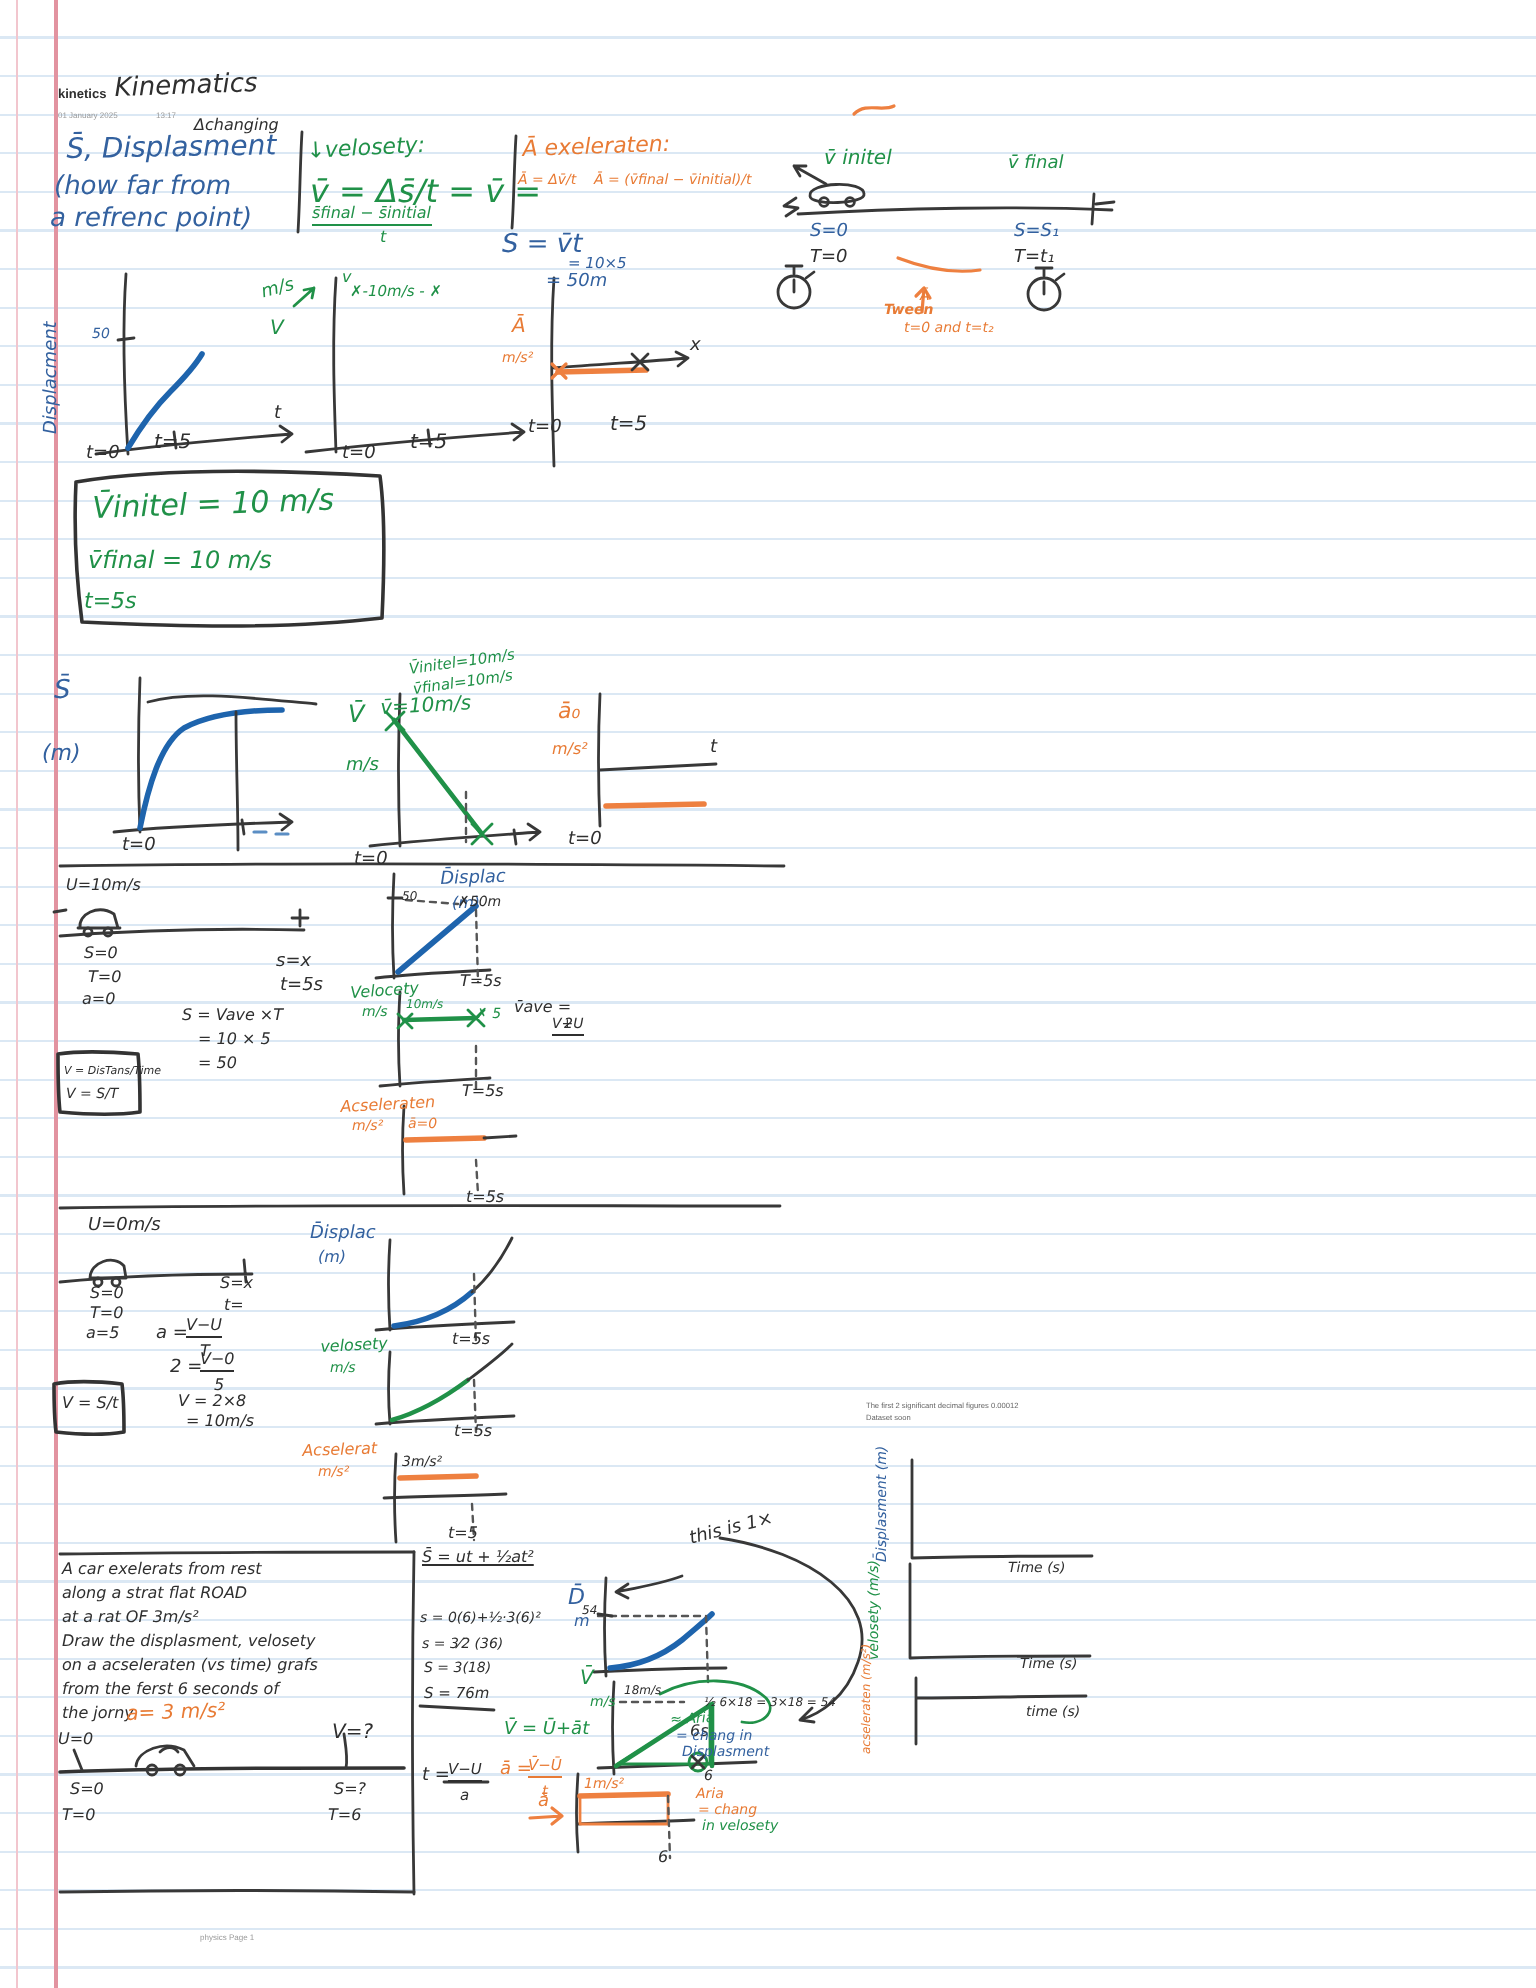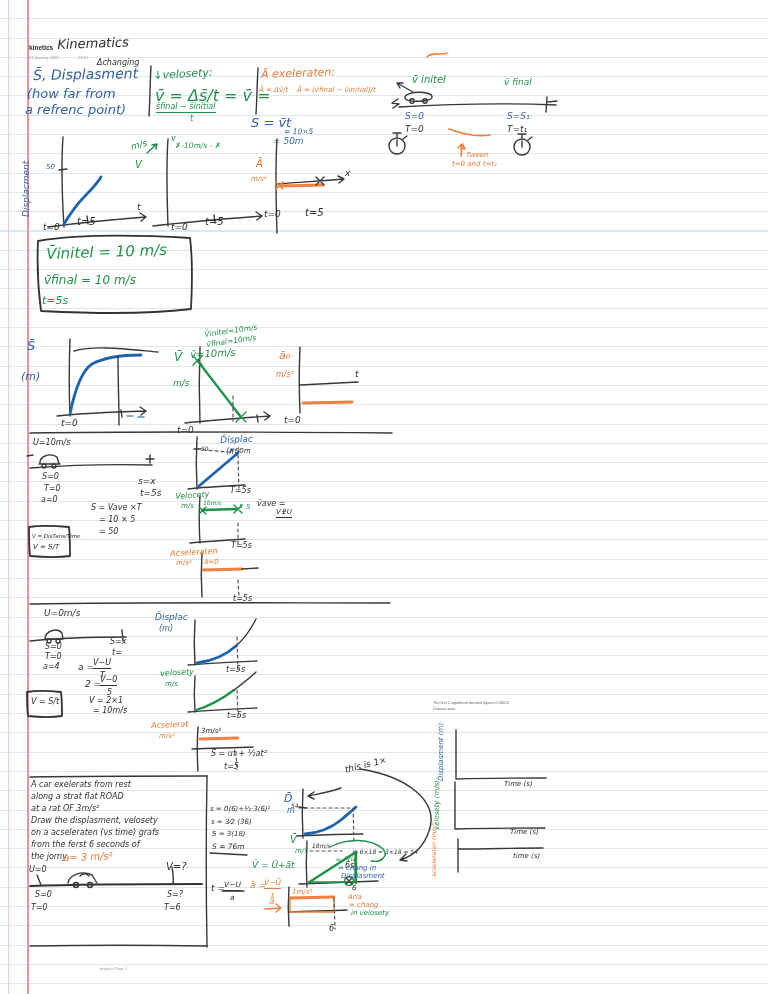--- a/index.html
+++ b/index.html
@@ -231,21 +231,21 @@
   <span class="t b" style="left:284px;top:128px;font-size:7.5px;">= 10×5</span>
   <span class="t b" style="left:273px;top:137px;font-size:9px;">= 50m</span>
 
   <span class="t g" style="left:412px;top:75px;font-size:10px;">v̄ initel</span>
   <span class="t g" style="left:504px;top:78px;font-size:9px;">v̄ final</span>
   <span class="t b" style="left:405px;top:112px;font-size:9px;">S=0</span>
   <span class="t k" style="left:405px;top:125px;font-size:9px;">T=0</span>
   <span class="t b" style="left:507px;top:112px;font-size:9px;">S=S₁</span>
   <span class="t k" style="left:507px;top:125px;font-size:9px;">T=t₁</span>
   <span class="t o" style="left:460px;top:145px;font-size:7px;">Ā</span>
-  <span class="t o" style="left:466px;top:152px;font-size:7px;">Tween</span>
+  <span class="t o" style="left:442px;top:152px;font-size:7px;font-weight:bold;">Tween</span>
   <span class="t o" style="left:452px;top:161px;font-size:7px;">t=0 and t=t₂</span>
 
   <span class="t b" style="left:22px;top:217px;font-size:9px;transform:rotate(-90deg);">Displacment</span>
   <span class="t b" style="left:46px;top:164px;font-size:7px;">50</span>
   <span class="t k" style="left:137px;top:203px;font-size:9px;">t</span>
   <span class="t k" style="left:43px;top:223px;font-size:9px;">t=0</span>
   <span class="t k" style="left:77px;top:217px;font-size:10px;">t=5</span>
   <span class="t g" style="left:130px;top:143px;font-size:9px;transform:rotate(-15deg);">m/s</span>
   <span class="t g" style="left:135px;top:160px;font-size:10px;">V</span>
   <span class="t g" style="left:171px;top:135px;font-size:8px;">v</span>
@@ -301,31 +301,31 @@
   <span class="t k" style="left:282px;top:509px;font-size:7px;">2</span>
   <span class="t k" style="left:231px;top:542px;font-size:8px;">T=5s</span>
   <span class="t o" style="left:170px;top:550px;font-size:8px;transform:rotate(-3deg);">Acseleraten</span>
   <span class="t o" style="left:176px;top:560px;font-size:7px;">m/s²</span>
   <span class="t o" style="left:204px;top:559px;font-size:7px;">ā=0</span>
   <span class="t k" style="left:233px;top:595px;font-size:8px;">t=5s</span>
 
   <span class="t k" style="left:44px;top:609px;font-size:9px;">U=0m/s</span>
   <span class="t k" style="left:45px;top:643px;font-size:8px;">S=0</span>
   <span class="t k" style="left:45px;top:653px;font-size:8px;">T=0</span>
-  <span class="t k" style="left:43px;top:663px;font-size:8px;">a=4</span>
+  <span class="t k" style="left:43px;top:663px;font-size:8px;">a=5</span>
   <span class="t k" style="left:110px;top:638px;font-size:8px;">S=x</span>
   <span class="t k" style="left:112px;top:649px;font-size:8px;">t=</span>
   <span class="t k" style="left:31px;top:698px;font-size:8px;">V = S/t</span>
   <span class="t k" style="left:78px;top:663px;font-size:9px;">a =</span>
   <span class="t k fr" style="left:93px;top:659px;font-size:8px;">V−U</span>
   <span class="t k" style="left:100px;top:672px;font-size:8px;">T</span>
   <span class="t k" style="left:85px;top:680px;font-size:9px;">2 =</span>
   <span class="t k fr" style="left:100px;top:676px;font-size:8px;">V−0</span>
   <span class="t k" style="left:107px;top:689px;font-size:8px;">5</span>
-  <span class="t k" style="left:89px;top:697px;font-size:8px;">V = 2×1</span>
+  <span class="t k" style="left:89px;top:697px;font-size:8px;">V = 2×8</span>
   <span class="t k" style="left:93px;top:707px;font-size:8px;">= 10m/s</span>
   <span class="t b" style="left:155px;top:613px;font-size:9px;">D̄isplac</span>
   <span class="t b" style="left:159px;top:625px;font-size:8px;">(m)</span>
   <span class="t k" style="left:226px;top:666px;font-size:8px;">t=5s</span>
   <span class="t g" style="left:160px;top:670px;font-size:8px;transform:rotate(-3deg);">velosety</span>
   <span class="t g" style="left:165px;top:681px;font-size:7px;">m/s</span>
   <span class="t k" style="left:227px;top:712px;font-size:8px;">t=5s</span>
   <span class="t o" style="left:151px;top:722px;font-size:8px;transform:rotate(-2deg);">Acselerat</span>
   <span class="t o" style="left:159px;top:733px;font-size:7px;">m/s²</span>
   <span class="t k" style="left:201px;top:728px;font-size:7px;">3m/s²</span>
@@ -348,21 +348,21 @@
   <span class="t k" style="left:31px;top:841px;font-size:8px;">from the ferst 6 seconds of</span>
   <span class="t k" style="left:31px;top:853px;font-size:8px;">the jorny</span>
   <span class="t o" style="left:63px;top:853px;font-size:10px;transform:rotate(-2deg);">a= 3 m/s²</span>
   <span class="t k" style="left:29px;top:866px;font-size:8px;">U=0</span>
   <span class="t k" style="left:166px;top:862px;font-size:10px;">V=?</span>
   <span class="t k" style="left:35px;top:891px;font-size:8px;">S=0</span>
   <span class="t k" style="left:31px;top:904px;font-size:8px;">T=0</span>
   <span class="t k" style="left:167px;top:891px;font-size:8px;">S=?</span>
   <span class="t k" style="left:164px;top:904px;font-size:8px;">T=6</span>
 
-  <span class="t k" style="left:211px;top:750px;font-size:8px;">S̄ = ut + ½at²</span>
+  <span class="t k" style="left:211px;top:775px;font-size:8px;text-decoration:underline;">S̄ = ut + ½at²</span>
   <span class="t k" style="left:210px;top:806px;font-size:7px;">s = 0(6)+½·3(6)²</span>
   <span class="t k" style="left:211px;top:819px;font-size:7px;">s = 3⁄2 (36)</span>
   <span class="t k" style="left:212px;top:831px;font-size:7px;">S = 3(18)</span>
   <span class="t k" style="left:212px;top:843px;font-size:7.5px;">S = 76m</span>
   <span class="t k" style="left:211px;top:884px;font-size:9px;">t =</span>
   <span class="t k fr" style="left:224px;top:881px;font-size:7.5px;">V−U</span>
   <span class="t k" style="left:230px;top:894px;font-size:7.5px;">a</span>
   <span class="t k" style="left:344px;top:766px;font-size:9px;transform:rotate(-14deg);">this is 1×</span>
   <span class="t b" style="left:284px;top:793px;font-size:11px;">D̄</span>
   <span class="t b" style="left:287px;top:807px;font-size:8px;">m</span>

